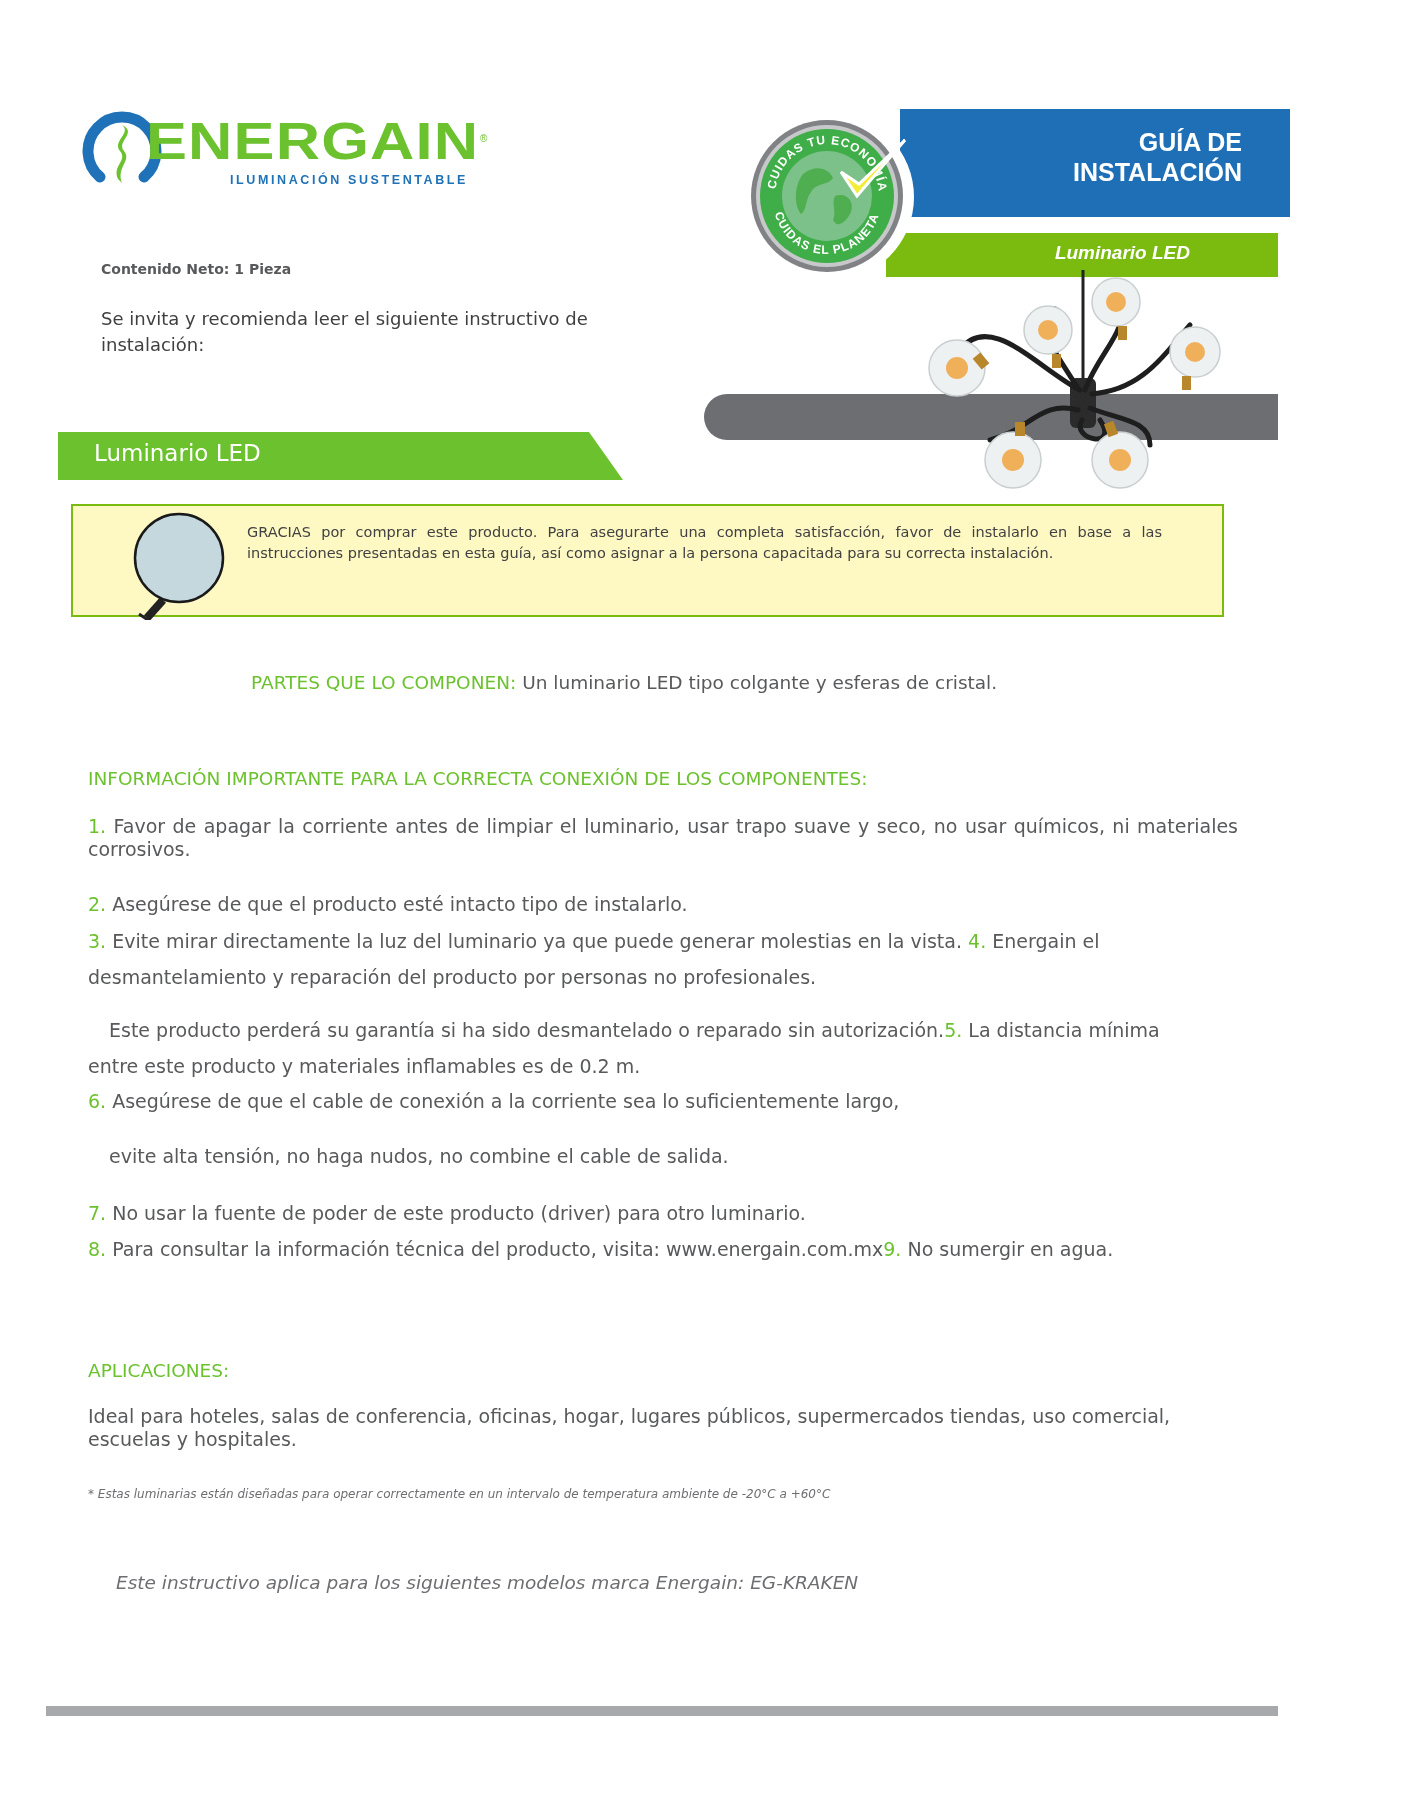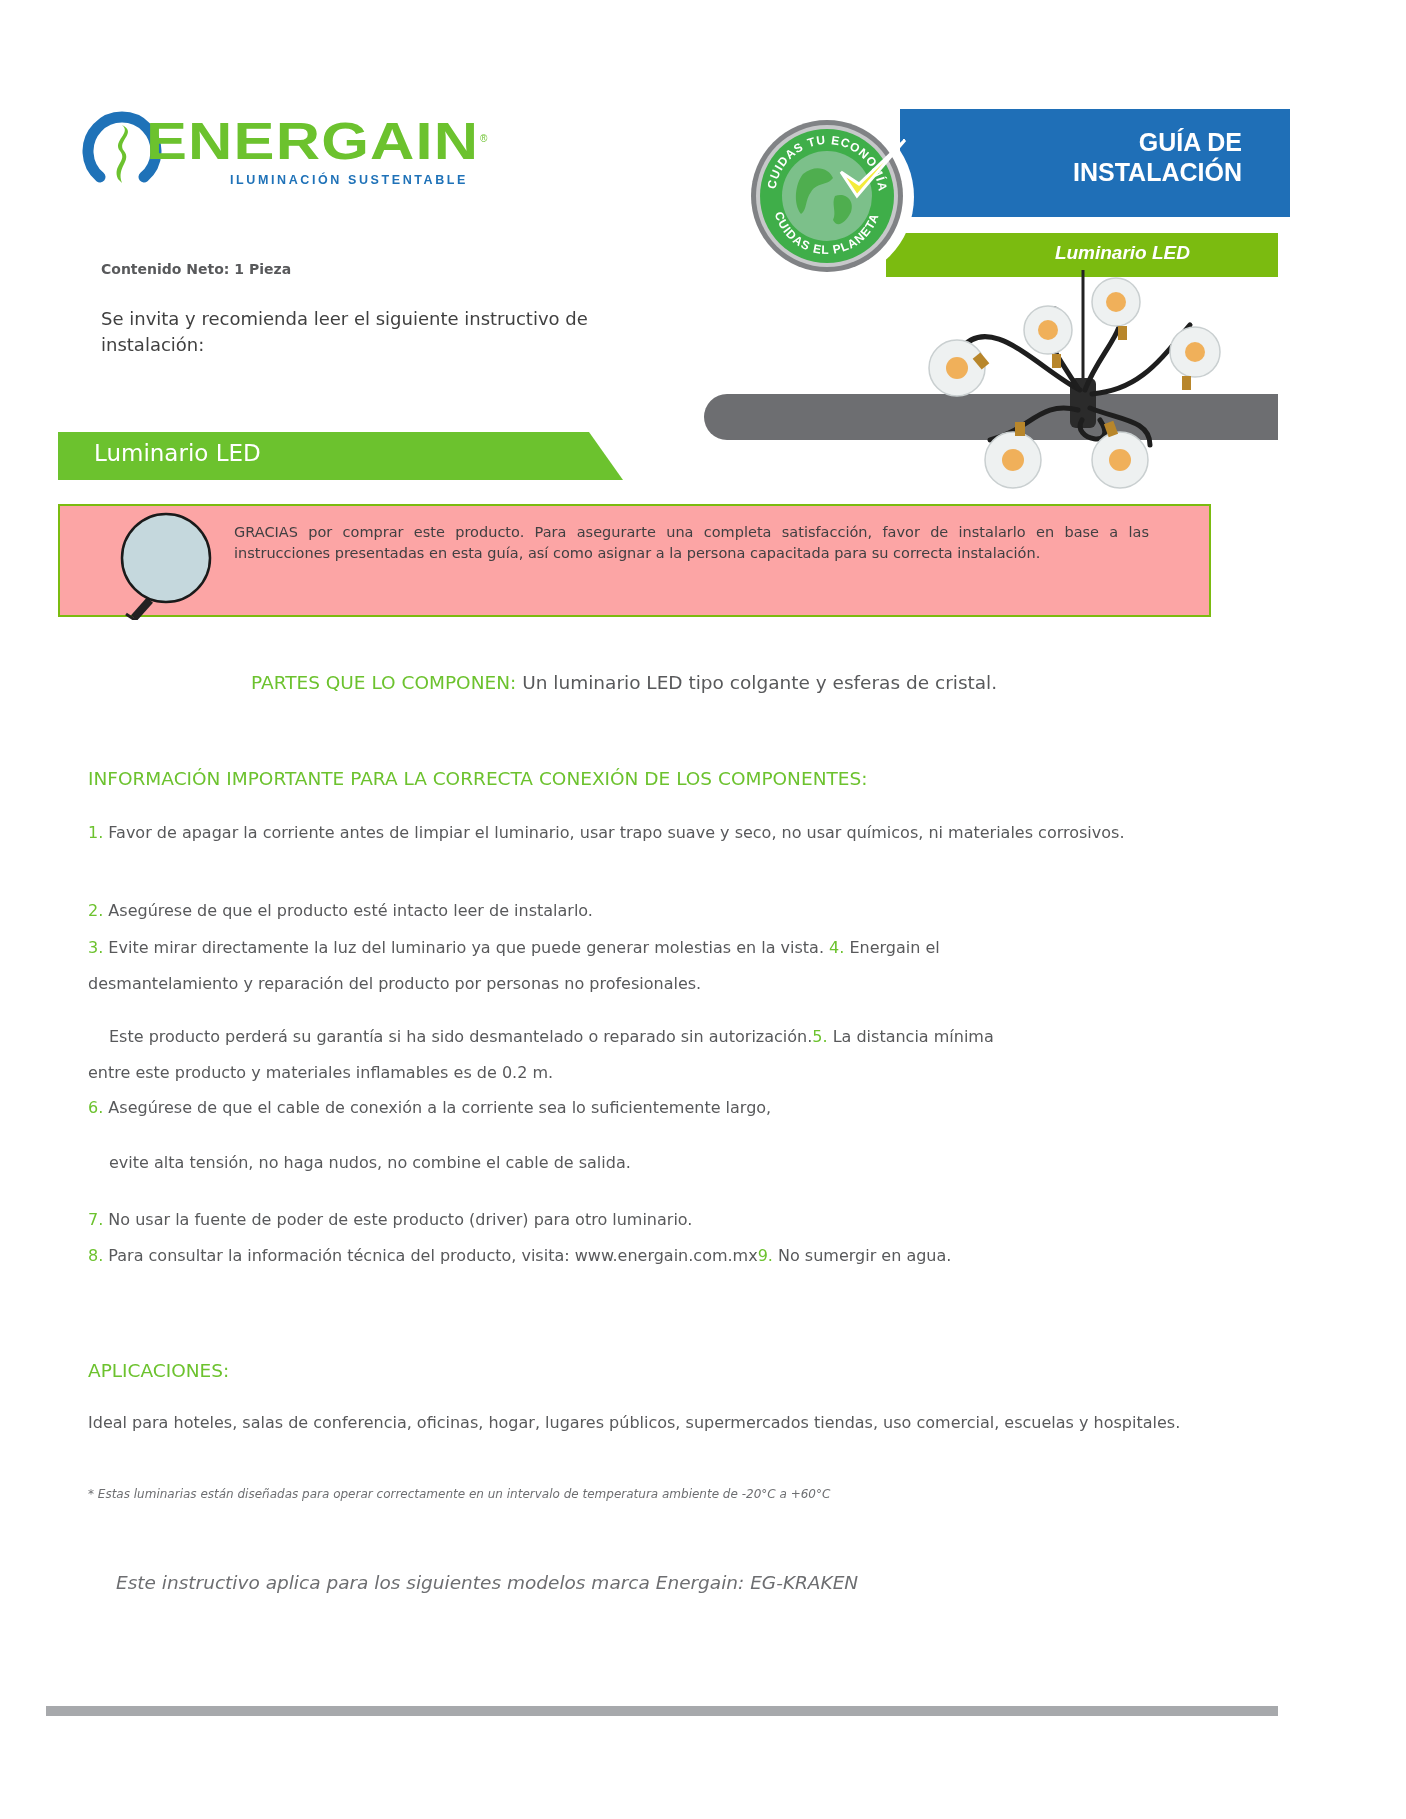--- a/index.html
+++ b/index.html
@@ -25,29 +25,29 @@
     .gray-band { left: 704px; top: 394px; width: 574px; height: 46px; background: #6d6e71; border-radius: 23px 0 0 23px; }
     .lamp { left: 920px; top: 270px; width: 320px; height: 225px; }
 
     
     .net { left: 101px; top: 261px; font-family: "DejaVu Sans", sans-serif; font-weight: bold; font-size: 14px; color: #58595b; }
     .invite { left: 101px; top: 306px; width: 560px; font-size: 18px; line-height: 26px; color: #404040; }
 
     .green-banner { left: 58px; top: 432px; width: 565px; height: 48px; background: #6cc22e; clip-path: polygon(0 0, 531px 0, 565px 48px, 0 48px); }
     .green-banner span { position: absolute; left: 36px; top: 8px; font-size: 23px; color: #ffffff; }
 
-    .thanks-box { left: 58px; top: 504px; width: 1153px; height: 113px; border: 2px solid #7bbb10; background: #fca5a5; padding-left: 32px; }
+    .thanks-box { left: 71px; top: 504px; width: 1153px; height: 113px; border: 2px solid #7bbb10; background: #fef9c3; padding-left: 32px; }
     .magnifier { position: absolute; left: 44px; top: 4px; width: 110px; height: 110px; }
     .thanks-text { position: absolute; left: 174px; top: 16px; width: 915px; font-size: 14.5px; line-height: 21px; color: #414042; text-align: justify; }
 
     .parts { left: 251px; top: 672px; font-size: 18.5px; color: #58595b; white-space: nowrap; }
     .green { color: #6cc22e; }
 
     .section-title { font-size: 18.5px; color: #6cc22e; white-space: nowrap; }
-    .body-text { font-size: 16px; color: #58595b; line-height: 35px; }
+    .body-text { font-size: 19px; color: #58595b; line-height: 23px; }
 
     .info-title { left: 88px; top: 768px; }
     .item1 { left: 88px; top: 815px; width: 1150px; text-align: justify; }
     .item2 { left: 88px; top: 893px; white-space: nowrap; }
     .item3 { left: 88px; top: 930px; white-space: nowrap; }
     .item3b { left: 88px; top: 966px; white-space: nowrap; }
     .item4b { left: 109px; top: 1019px; white-space: nowrap; }
     .item5b { left: 88px; top: 1055px; white-space: nowrap; }
     .item6 { left: 88px; top: 1090px; white-space: nowrap; }
     .item6b { left: 109px; top: 1145px; white-space: nowrap; }
@@ -162,21 +162,21 @@
 <div class="abs parts">
   <span class="green">PARTES QUE LO COMPONEN:</span><span> Un luminario LED tipo colgante y esferas de cristal.</span>
 </div>
 
 <div class="abs section-title info-title">INFORMACIÓN IMPORTANTE PARA LA CORRECTA CONEXIÓN DE LOS COMPONENTES:</div>
 
 <div class="abs body-text item1">
   <span class="green">1.</span><span> Favor de apagar la corriente antes de limpiar el luminario, usar trapo suave y seco, no usar químicos, ni materiales corrosivos.</span>
 </div>
 <div class="abs body-text item2">
-  <span class="green">2.</span><span> Asegúrese de que el producto esté intacto leer de instalarlo.</span>
+  <span class="green">2.</span><span> Asegúrese de que el producto esté intacto tipo de instalarlo.</span>
 </div>
 <div class="abs body-text item3">
   <span class="green">3.</span><span> Evite mirar directamente la luz del luminario ya que puede generar molestias en la vista. </span><span class="green">4.</span><span> Energain el</span>
 </div>
 <div class="abs body-text item3b">desmantelamiento y reparación del producto por personas no profesionales.</div>
 <div class="abs body-text item4b">
   <span>Este producto perderá su garantía si ha sido desmantelado o reparado sin autorización.</span><span class="green">5.</span><span> La distancia mínima</span>
 </div>
 <div class="abs body-text item5b">entre este producto y materiales inflamables es de 0.2 m.</div>
 <div class="abs body-text item6">

